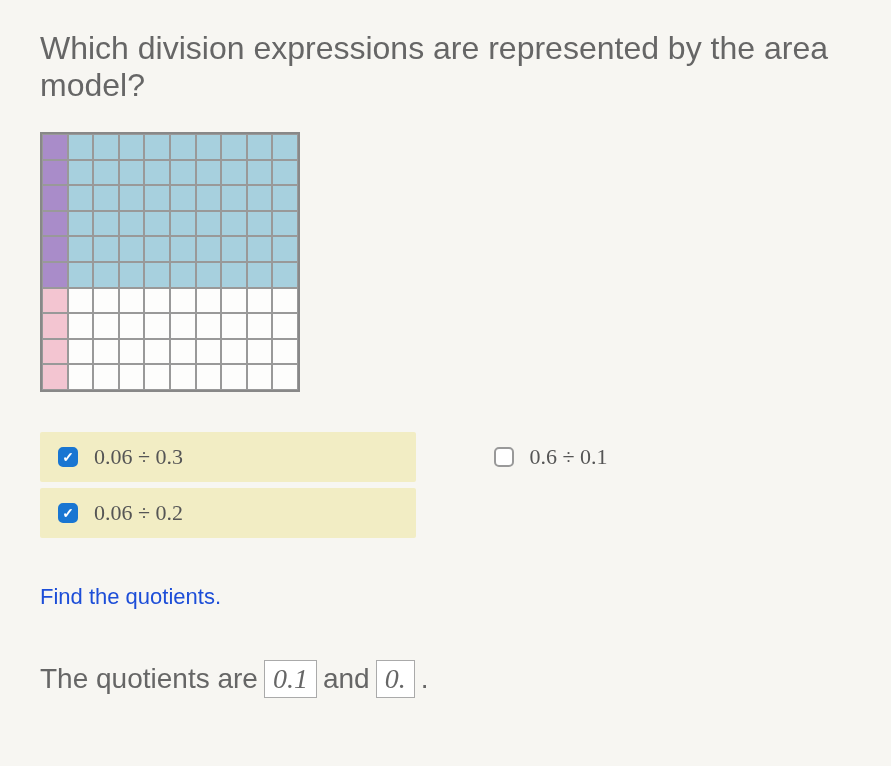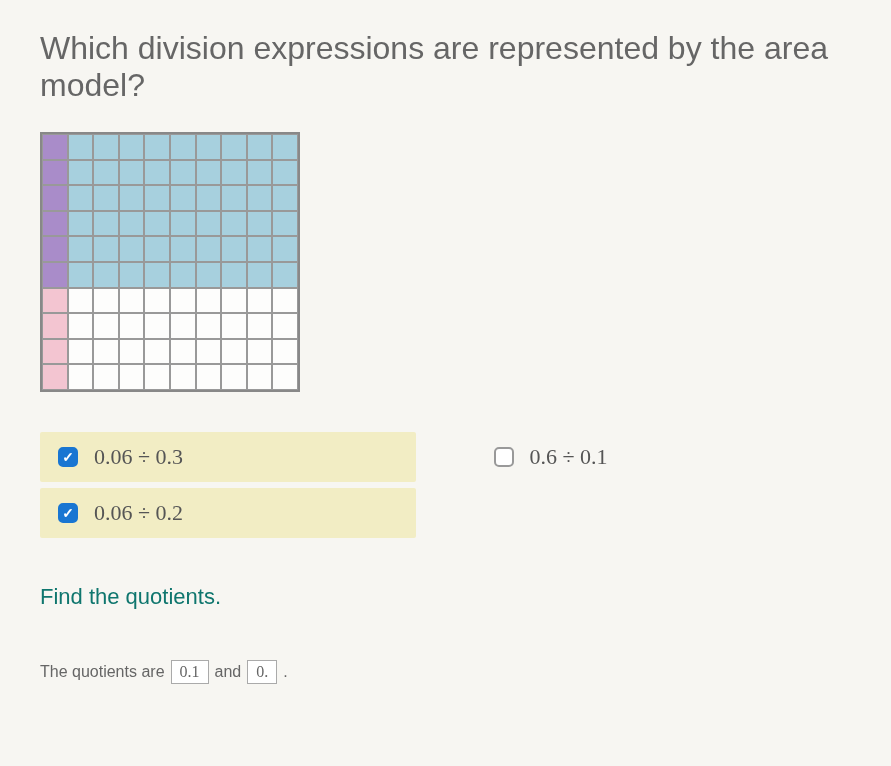--- a/index.html
+++ b/index.html
@@ -69,39 +69,40 @@
   }
   .checkbox.checked {
     background: #1976d2;
     border-color: #1976d2;
     color: #fff;
     font-size: 14px;
     font-weight: bold;
   }
   .find {
     font-size: 22px;
-    color: #0f766e;
+    color: #1d4ed8;
     margin-bottom: 50px;
   }
   .answer-line {
-    font-size: 16px;
+    font-size: 28px;
     color: #666;
     display: flex;
     align-items: center;
     gap: 6px;
     flex-wrap: wrap;
   }
   .answer-box {
     border: 1px solid #aaa;
     padding: 2px 8px;
     font-family: "Times New Roman", serif;
     background: #fff;
     min-width: 30px;
     display: inline-block;
     text-align: center;
+    font-style: italic;
   }
 </style>
 </head>
 <body>
 
 <div class="question">Which division expressions are represented by the area model?</div>
 
 <div class="grid-model" id="grid">
     <div class="cell purple"></div>
     <div class="cell blue"></div>

